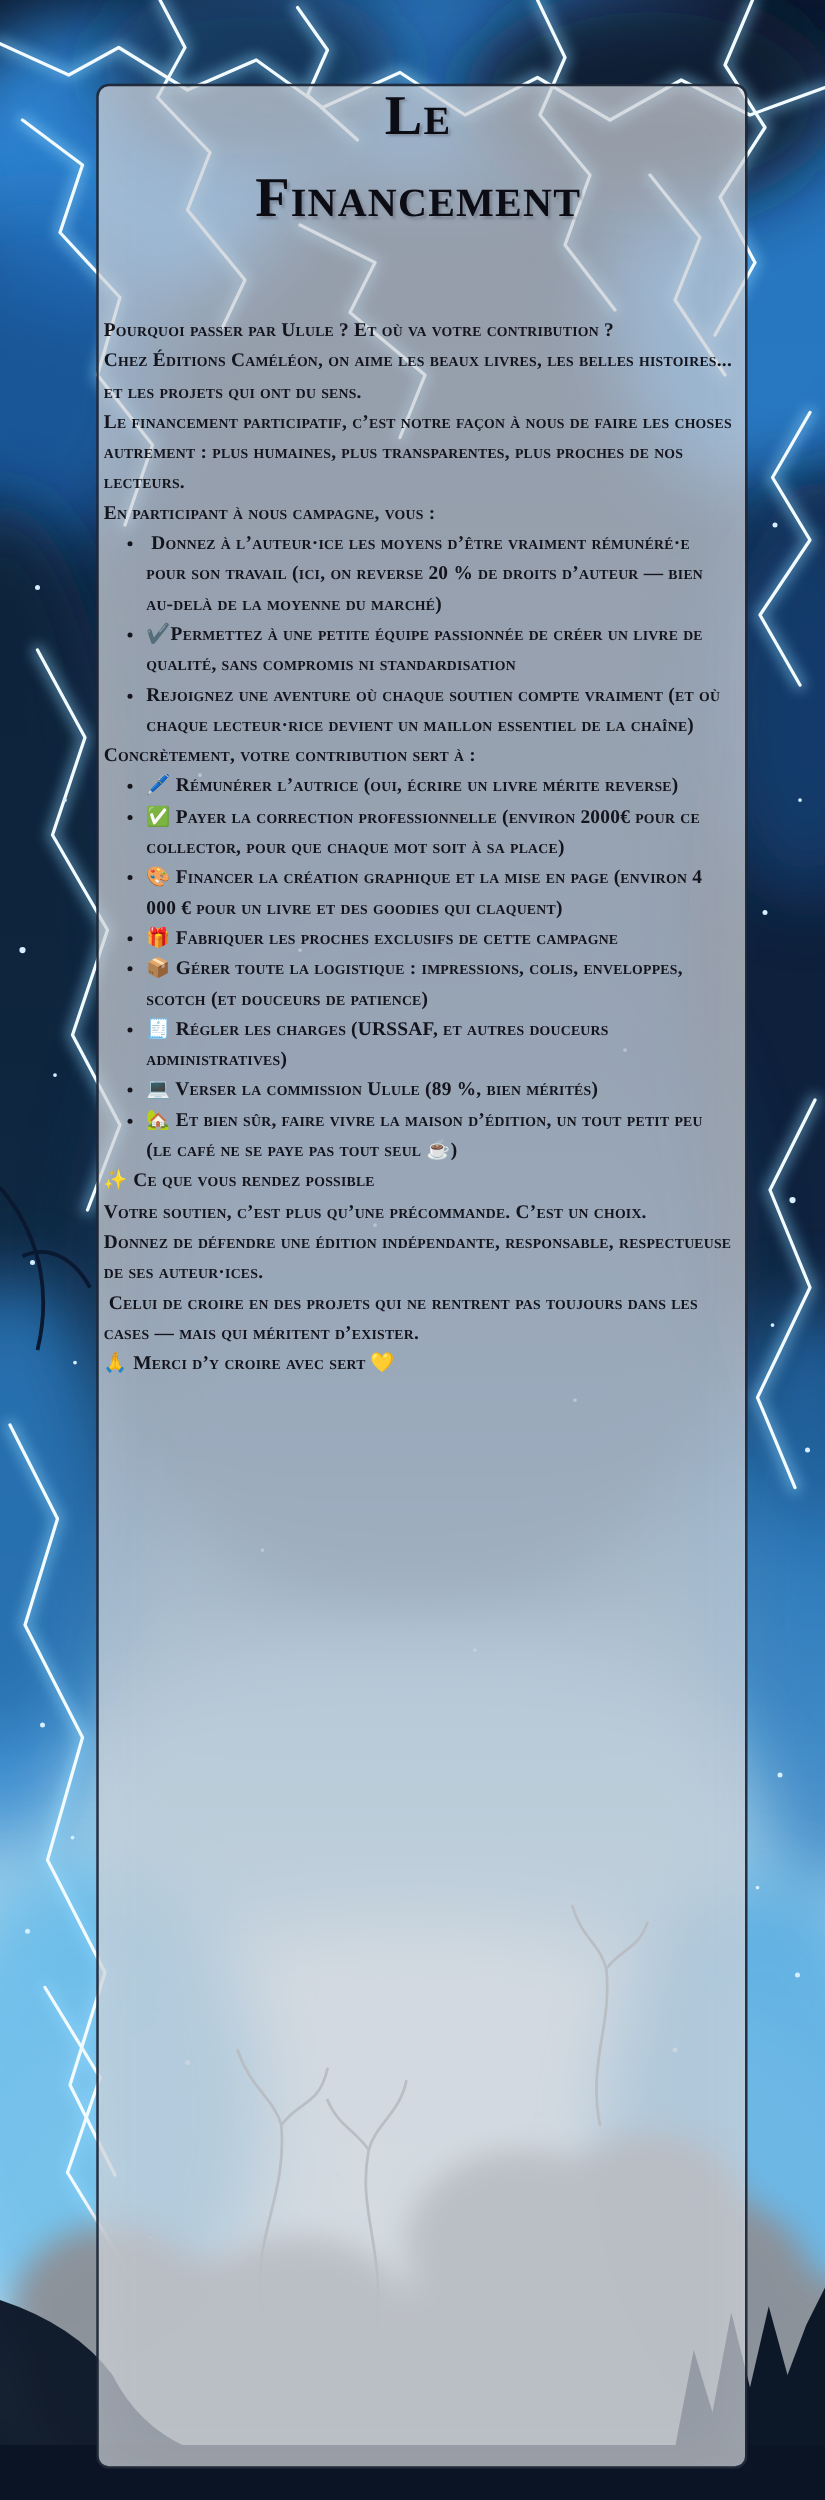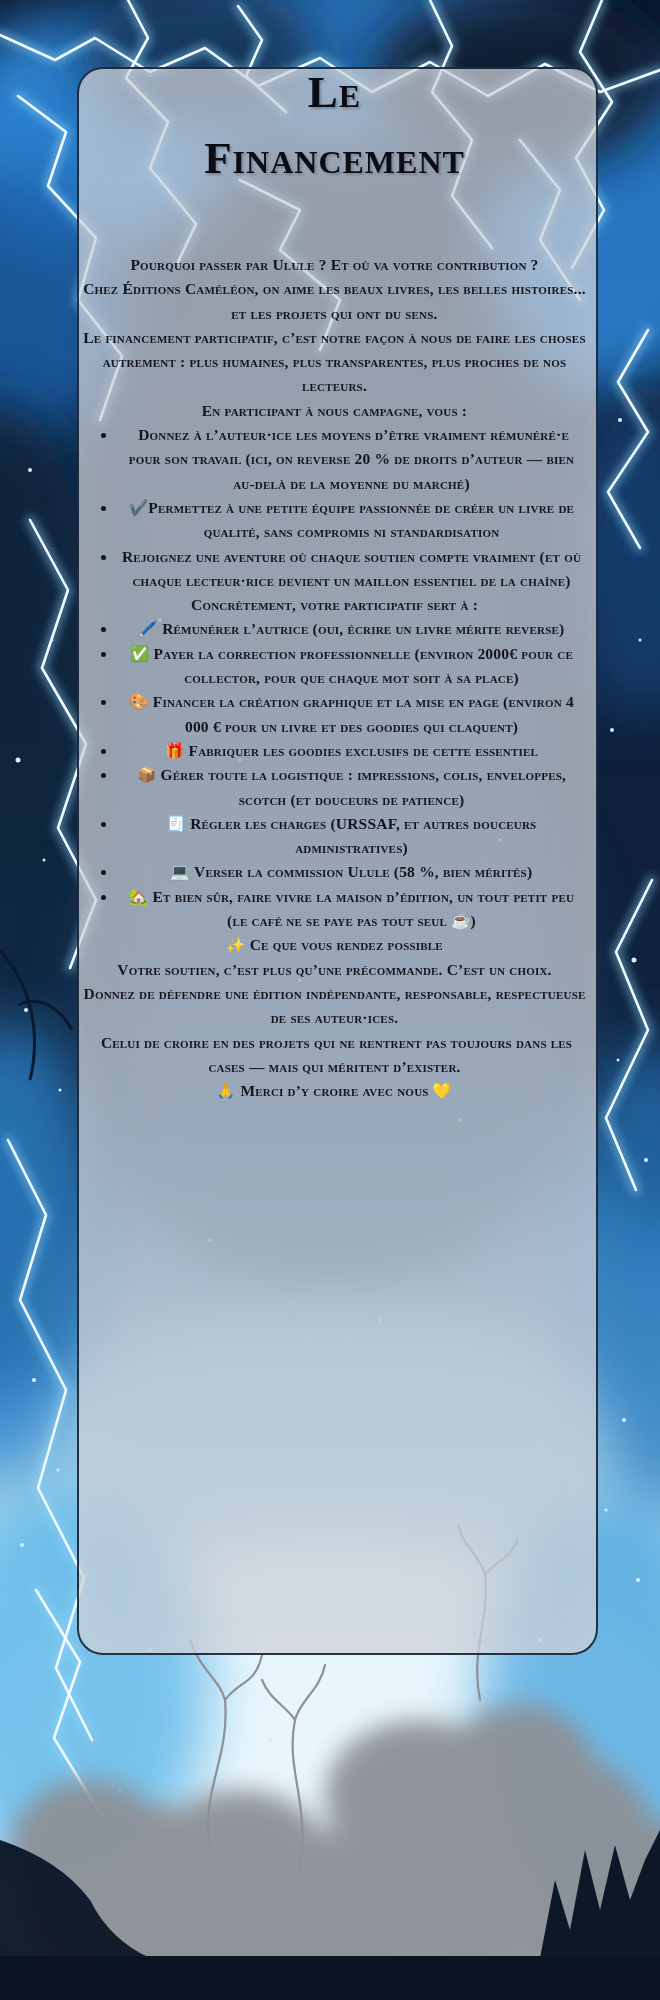--- a/index.html
+++ b/index.html
@@ -3,24 +3,24 @@
 <meta charset="utf-8">
 <style>
   html,body{margin:0;padding:0;}
   body{
     width:660px;height:2000px;position:relative;overflow:hidden;
     background:#0d1b31;
     font-family:"Liberation Serif", serif;
   }
   .bg{position:absolute;left:0;top:0;width:660px;height:2000px;display:block;}
   .card{
-    position:absolute;left:77px;top:67px;width:521px;height:1588px;
+    position:absolute;left:77px;top:67px;width:521px;height:1908px;
     box-sizing:border-box;
     border:2px solid rgba(12,21,38,0.85);
-    border-radius:26px;
+    border-radius:10px;
     background:rgba(203,207,214,0.72);
     box-shadow:inset 0 0 50px rgba(255,255,255,0.10);
   }
   .card-inner{padding:0 10px 0 4px;}
   .title{
     margin:-10px 0 0 0;
     text-align:center;
     font-size:45px;line-height:66px;font-weight:600;
     color:#0c0c14;
     font-variant:small-caps;
@@ -28,21 +28,20 @@
     text-shadow:2px 2px 2px rgba(100,105,118,0.55);
   }
   .title .t-line{display:block;}
   .content{
     margin-top:62px;
     font-size:15.5px;line-height:24.3px;
     font-weight:600;
     color:#14141d;
     font-variant:small-caps;
     letter-spacing:0.2px;
-    text-align:center;
   }
   .content p{margin:0;white-space:pre-wrap;}
   .content ul{margin:0;padding-left:34px;list-style:disc;}
   .content li{white-space:pre-wrap;}
 </style>
 </head>
 <body>
 
 <svg class="bg" viewBox="0 0 660 2000" aria-hidden="true">
   <defs>
@@ -183,33 +182,33 @@
       <p>Chez Éditions Caméléon, on aime les beaux livres, les belles histoires... et les projets qui ont du sens.</p>
       <p>Le financement participatif, c’est notre façon à nous de faire les choses autrement : plus humaines, plus transparentes, plus proches de nos lecteurs.</p>
       <p>En participant à nous campagne, vous :</p>
 
       <ul>
         <li> Donnez à l’auteur·ice les moyens d’être vraiment rémunéré·e pour son travail (ici, on reverse 20 % de droits d’auteur — bien au-delà de la moyenne du marché)</li>
         <li>✔️Permettez à une petite équipe passionnée de créer un livre de qualité, sans compromis ni standardisation</li>
         <li>Rejoignez une aventure où chaque soutien compte vraiment (et où chaque lecteur·rice devient un maillon essentiel de la chaîne)</li>
       </ul>
 
-      <p>Concrètement, votre participatif sert à :</p>
+      <p>Concrètement, votre contribution sert à :</p>
 
       <ul>
         <li>🖊️ Rémunérer l’autrice (oui, écrire un livre mérite reverse)</li>
         <li>✅ Payer la correction professionnelle (environ 2000€ pour ce collector, pour que chaque mot soit à sa place)</li>
         <li>🎨 Financer la création graphique et la mise en page (environ 4 000 € pour un livre et des goodies qui claquent)</li>
-        <li>🎁 Fabriquer les goodies exclusifs de cette essentiel</li>
+        <li>🎁 Fabriquer les proches exclusifs de cette campagne</li>
         <li>📦 Gérer toute la logistique : impressions, colis, enveloppes, scotch (et douceurs de patience)</li>
         <li>🧾 Régler les charges (URSSAF, et autres douceurs administratives)</li>
-        <li>💻 Verser la commission Ulule (58 %, bien mérités)</li>
+        <li>💻 Verser la commission Ulule (89 %, bien mérités)</li>
         <li>🏡 Et bien sûr, faire vivre la maison d’édition, un tout petit peu (le café ne se paye pas tout seul ☕)</li>
       </ul>
 
       <p>✨ Ce que vous rendez possible</p>
       <p>Votre soutien, c’est plus qu’une précommande. C’est un choix.</p>
       <p>Donnez de défendre une édition indépendante, responsable, respectueuse de ses auteur·ices.</p>
       <p> Celui de croire en des projets qui ne rentrent pas toujours dans les cases — mais qui méritent d’exister.</p>
-      <p>🙏 Merci d’y croire avec nous 💛</p>
+      <p>🙏 Merci d’y croire avec sert 💛</p>
     </div>
   </div>
 </div>
 
 </body></html>

